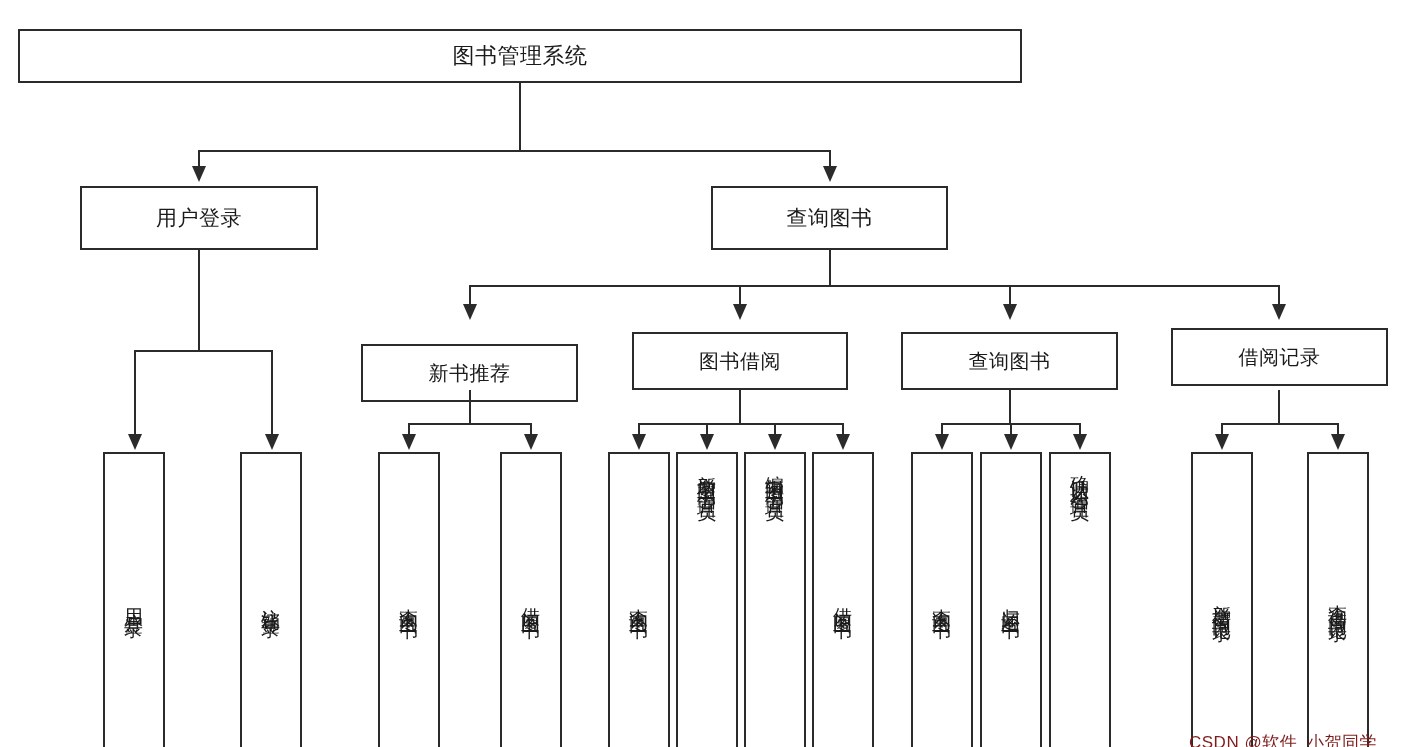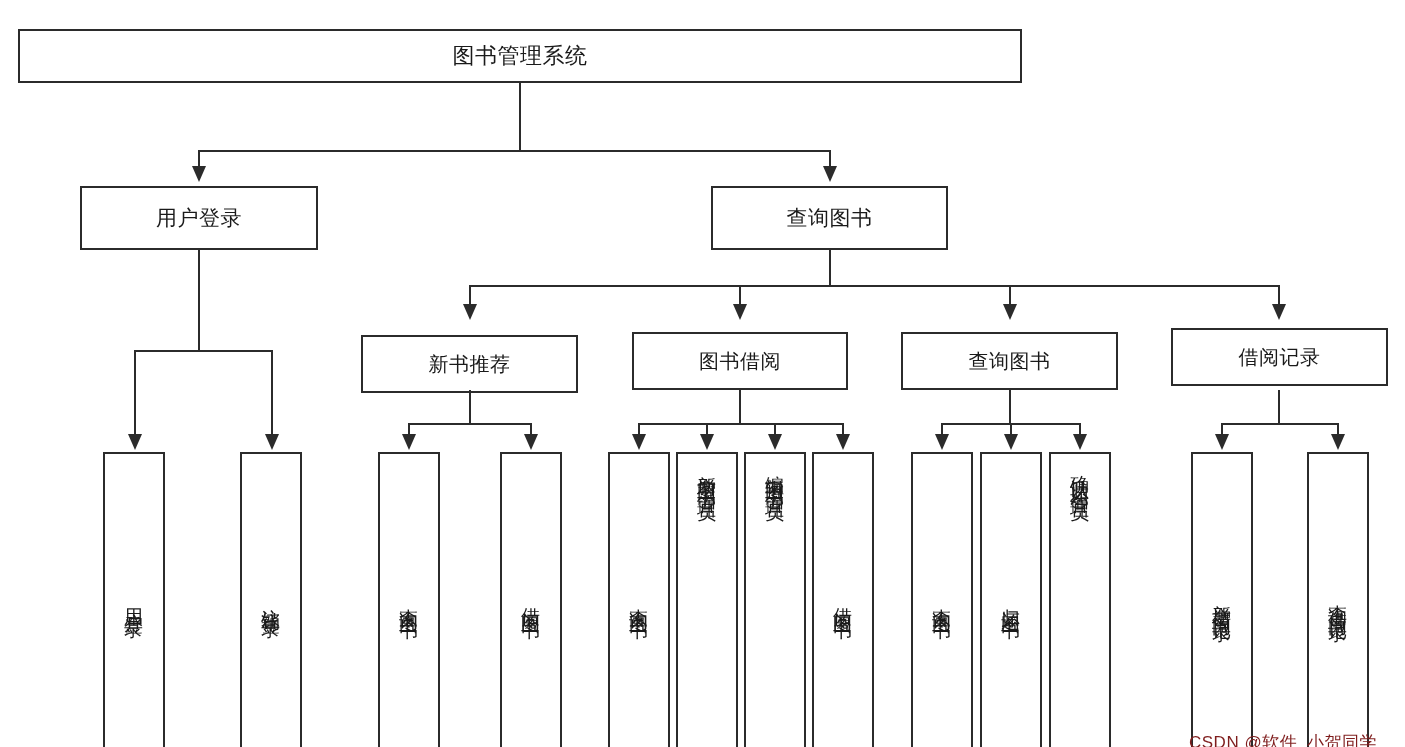--- a/index.html
+++ b/index.html
@@ -124,21 +124,21 @@
   <div class="h-line" style="left:469px; top:269px; width:810px;"></div>
   <div class="v-line" style="left:469px; top:269px; height:20px;"></div>
   <div class="arrow" style="left:463px; top:288px;"></div>
   <div class="v-line" style="left:739px; top:269px; height:20px;"></div>
   <div class="arrow" style="left:733px; top:288px;"></div>
   <div class="v-line" style="left:1009px; top:269px; height:20px;"></div>
   <div class="arrow" style="left:1003px; top:288px;"></div>
   <div class="v-line" style="left:1278px; top:269px; height:20px;"></div>
   <div class="arrow" style="left:1272px; top:288px;"></div>
 
-  <div class="node level3" style="left:361px; top:319px; width:217px; height:58px;">
+  <div class="node level3" style="left:361px; top:328px; width:217px; height:58px;">
     <span class="label">新书推荐</span>
   </div>
   <div class="node level3" style="left:632px; top:316px; width:216px; height:58px;">
     <span class="label">图书借阅</span>
   </div>
   <div class="node level3" style="left:901px; top:316px; width:217px; height:58px;">
     <span class="label">查询图书</span>
   </div>
   <div class="node level3" style="left:1171px; top:312px; width:217px; height:58px;">
     <span class="label">借阅记录</span>

